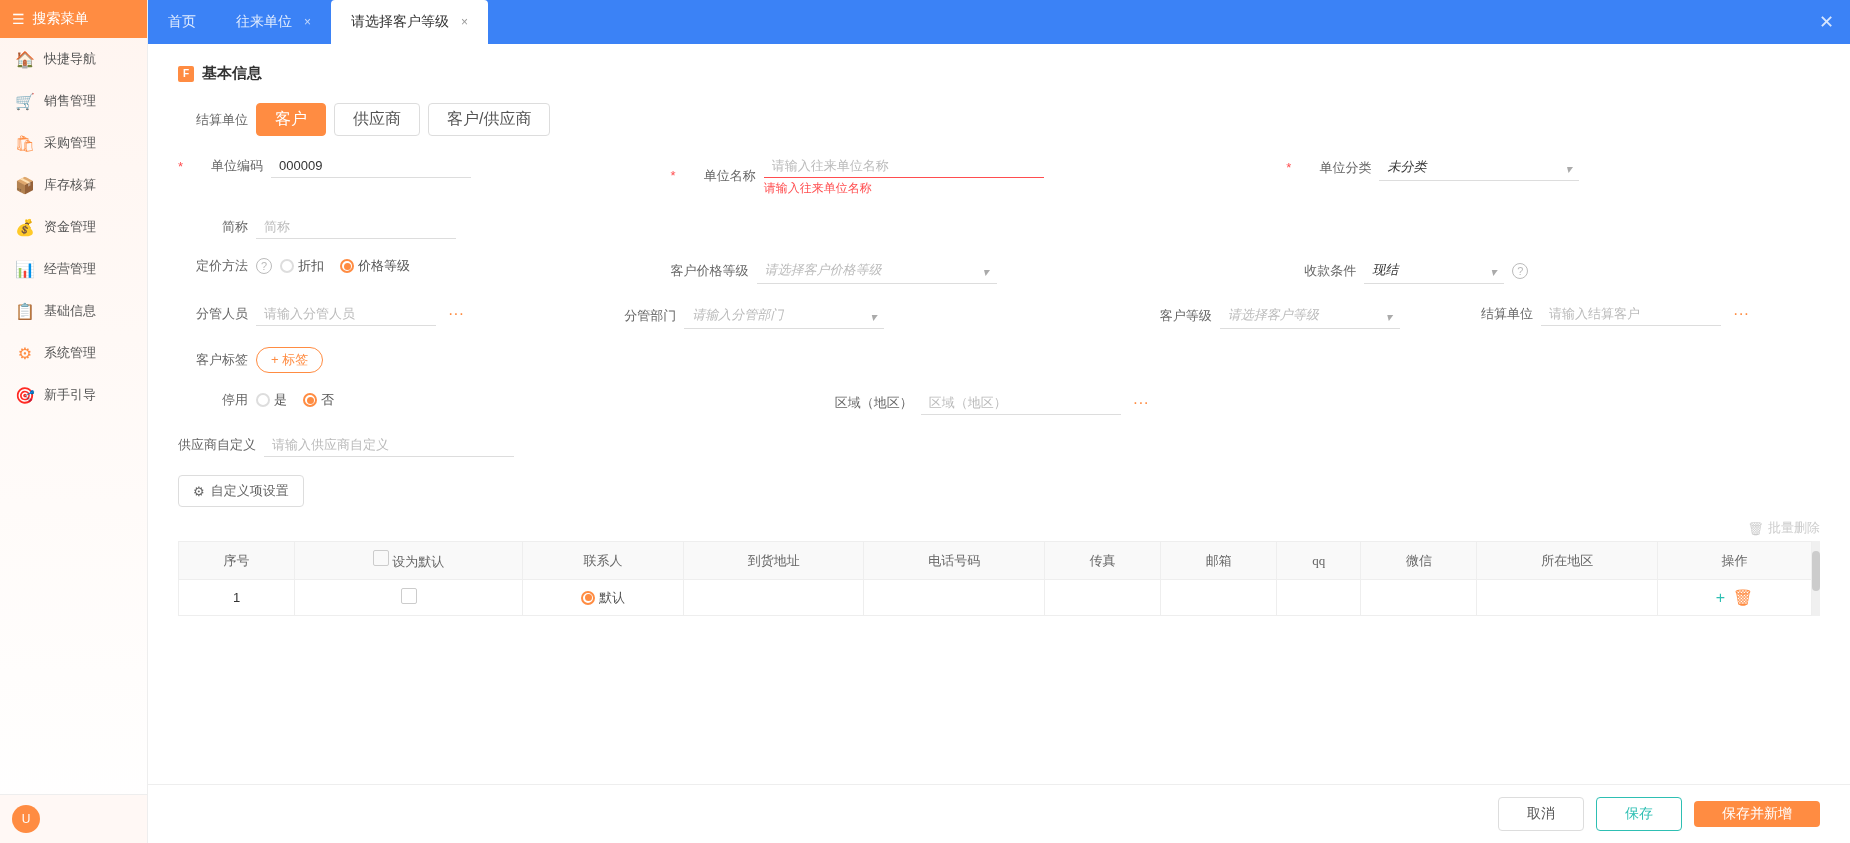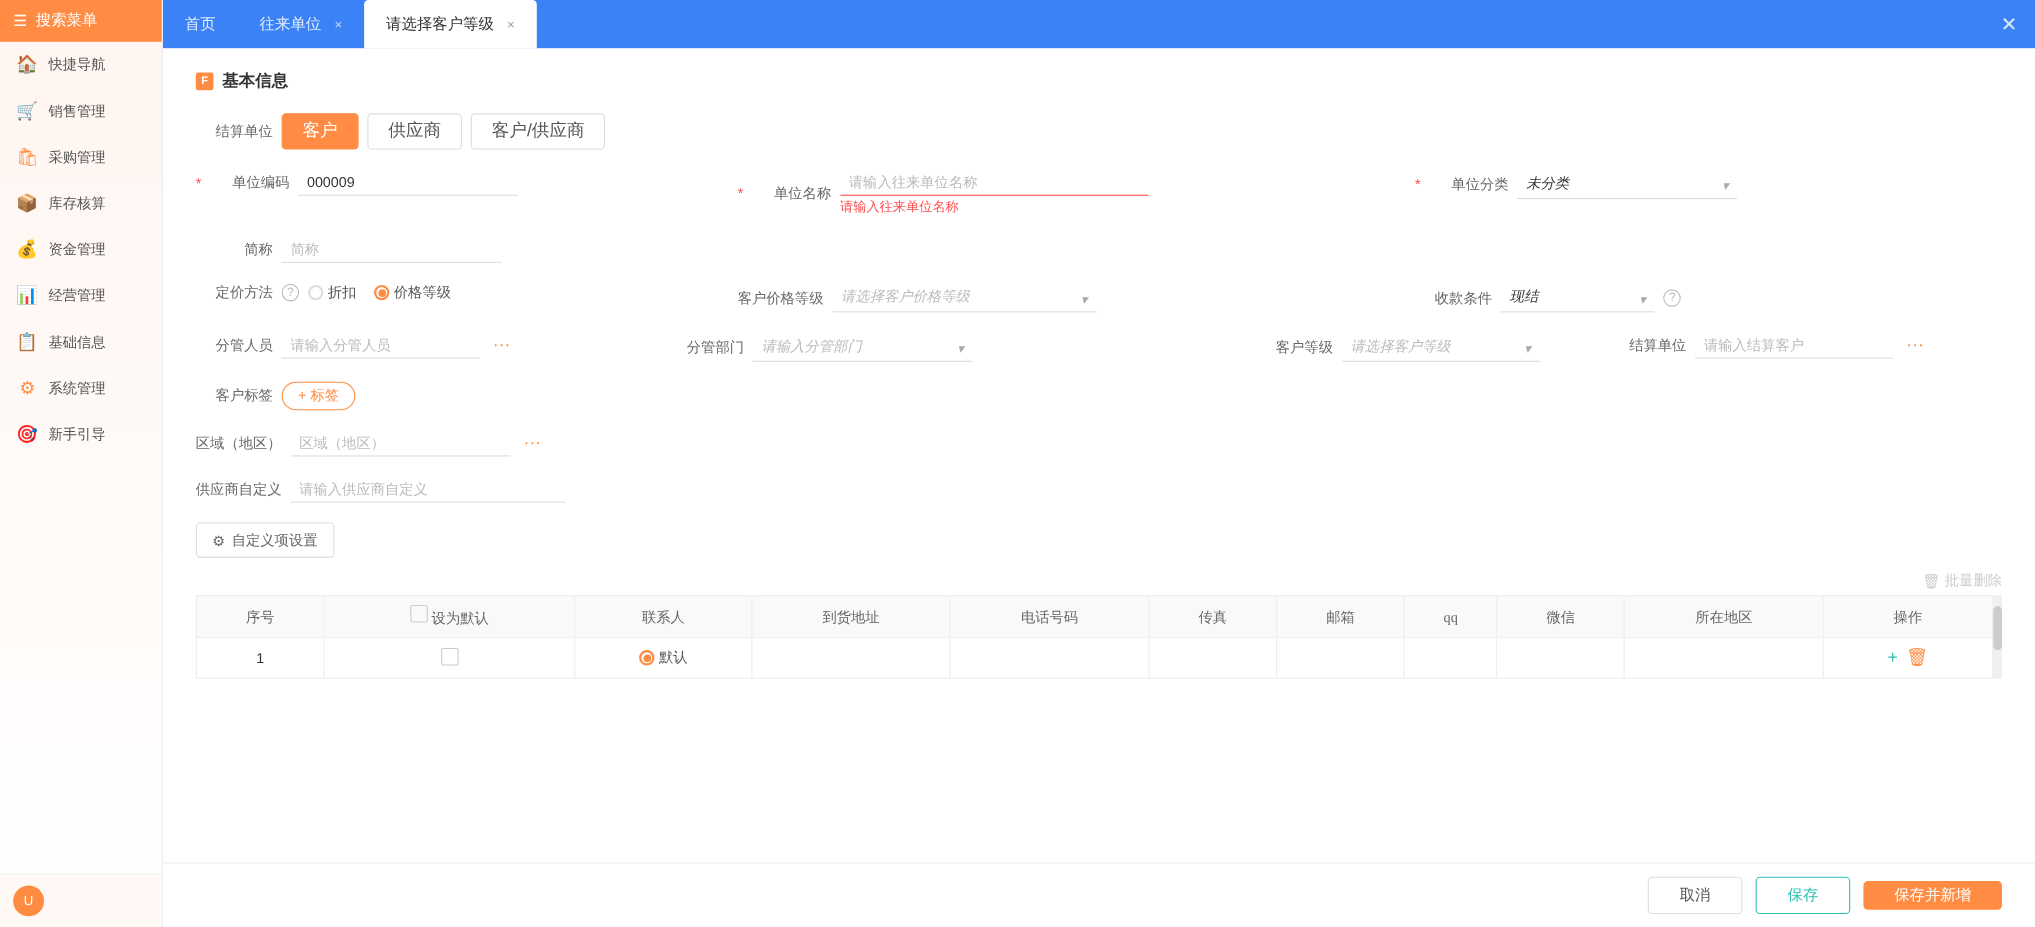--- a/index.html
+++ b/index.html
@@ -564,20 +564,33 @@
       <div class="form-field">
         <span class="form-label">客户标签</span>
         <button class="tag-btn">
           <span>+ 标签</span>
         </button>
       </div>
     </div>
 
     <div class="form-row">
 
+      <div class="form-field" style="flex:1;">
+        <span class="form-label">停用</span>
+        <div class="radio-group">
+          <div class="radio-item">
+            <div class="radio-circle"></div>
+            <span>是</span>
+          </div>
+          <div class="radio-item">
+            <div class="radio-circle checked"></div>
+            <span>否</span>
+          </div>
+        </div>
+      </div>
 
       <div class="form-field" style="flex:1.5;">
         <span class="form-label">区域（地区）</span>
         <input class="form-input" type="text" style="max-width: 200px;" placeholder="区域（地区）">
         <span class="more-btn">···</span>
       </div>
 
     </div>
 
     <div class="form-row">

